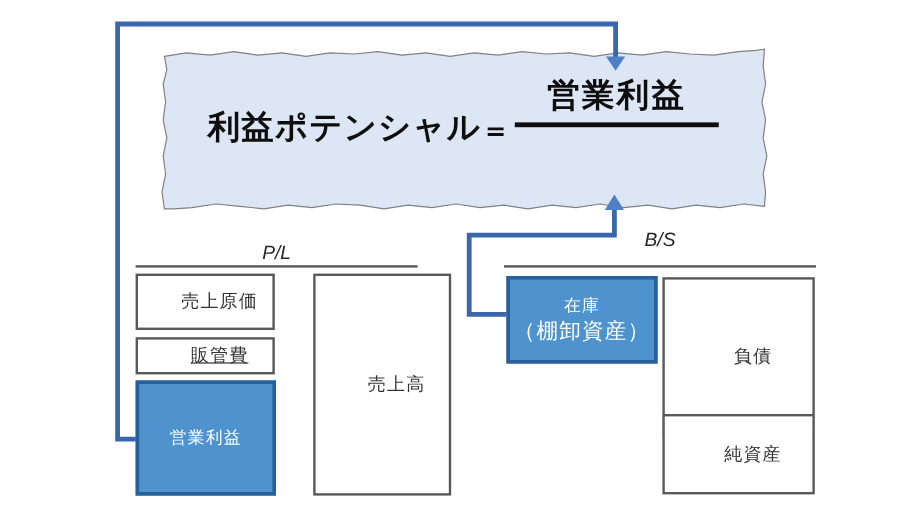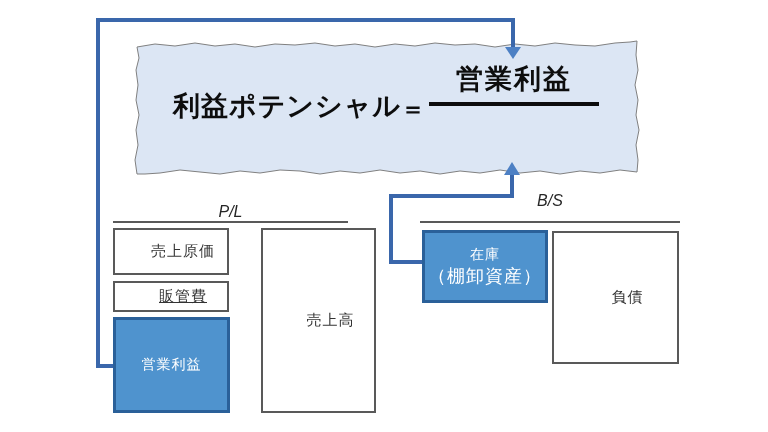--- a/index.html
+++ b/index.html
@@ -77,14 +77,15 @@
   <div class="hbox" style="left:113px;top:317px;width:117px;height:96px;">営業利益</div>
   <div class="gbox" style="left:233px;top:228px;width:115px;height:185px;margin-left:28px;">売上高</div>
 
   <div class="sec-title" style="left:420px;top:192px;width:260px;">B/S</div>
   <div class="sec-rule" style="left:420px;top:221px;width:260px;"></div>
   <div class="hbox" style="left:422px;top:230px;width:126px;height:73px;">
     <span>在庫</span>
     <span class="sub">（棚卸資産）</span>
   </div>
   <div class="gbox" style="left:552px;top:231px;width:127px;height:133px;">負債</div>
+  <div class="gbox" style="left:552px;top:345px;width:127px;height:67px;">純資産</div>
 
 </div>
 
 </body></html>

